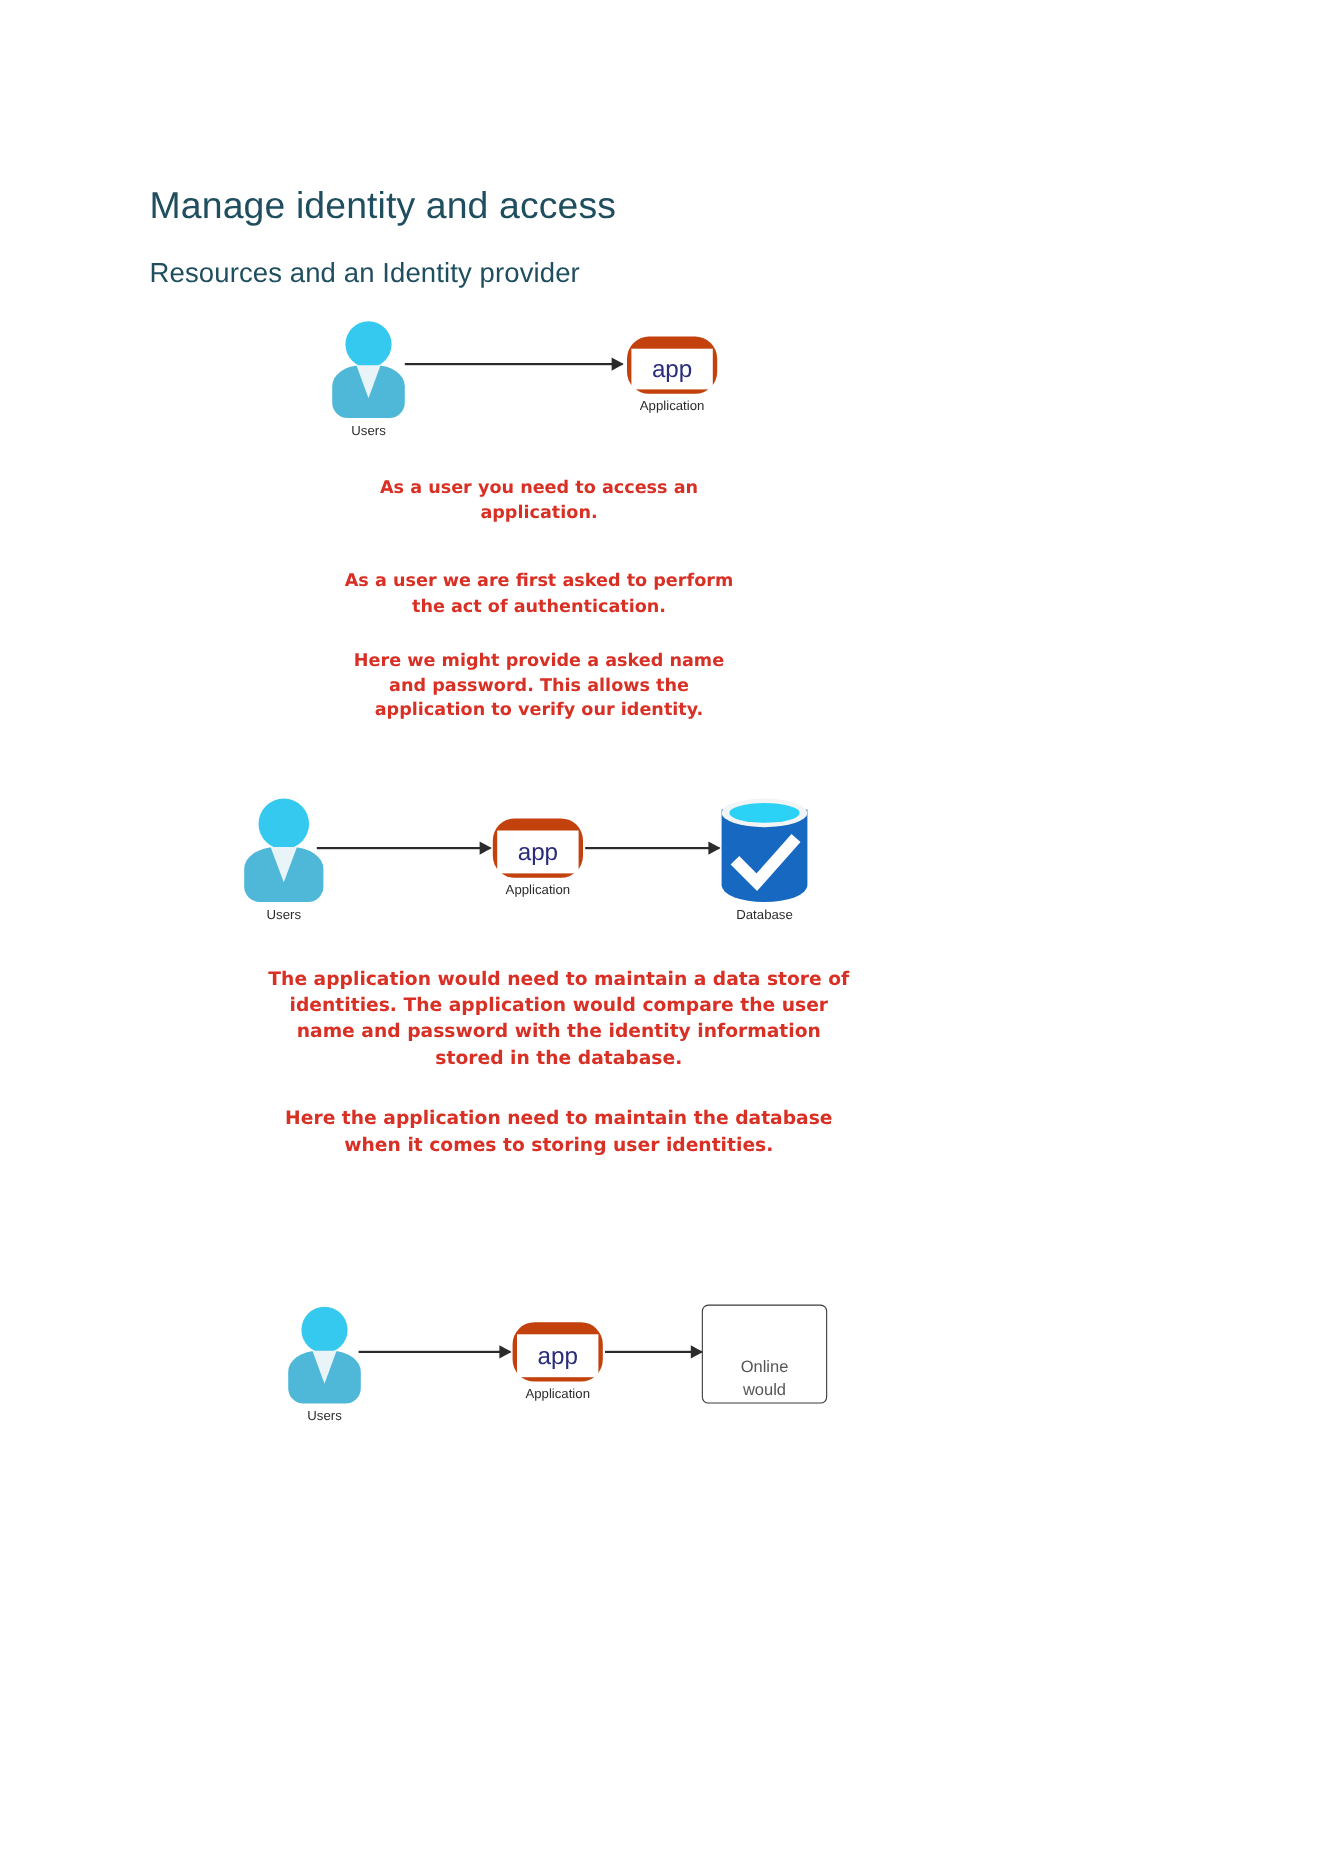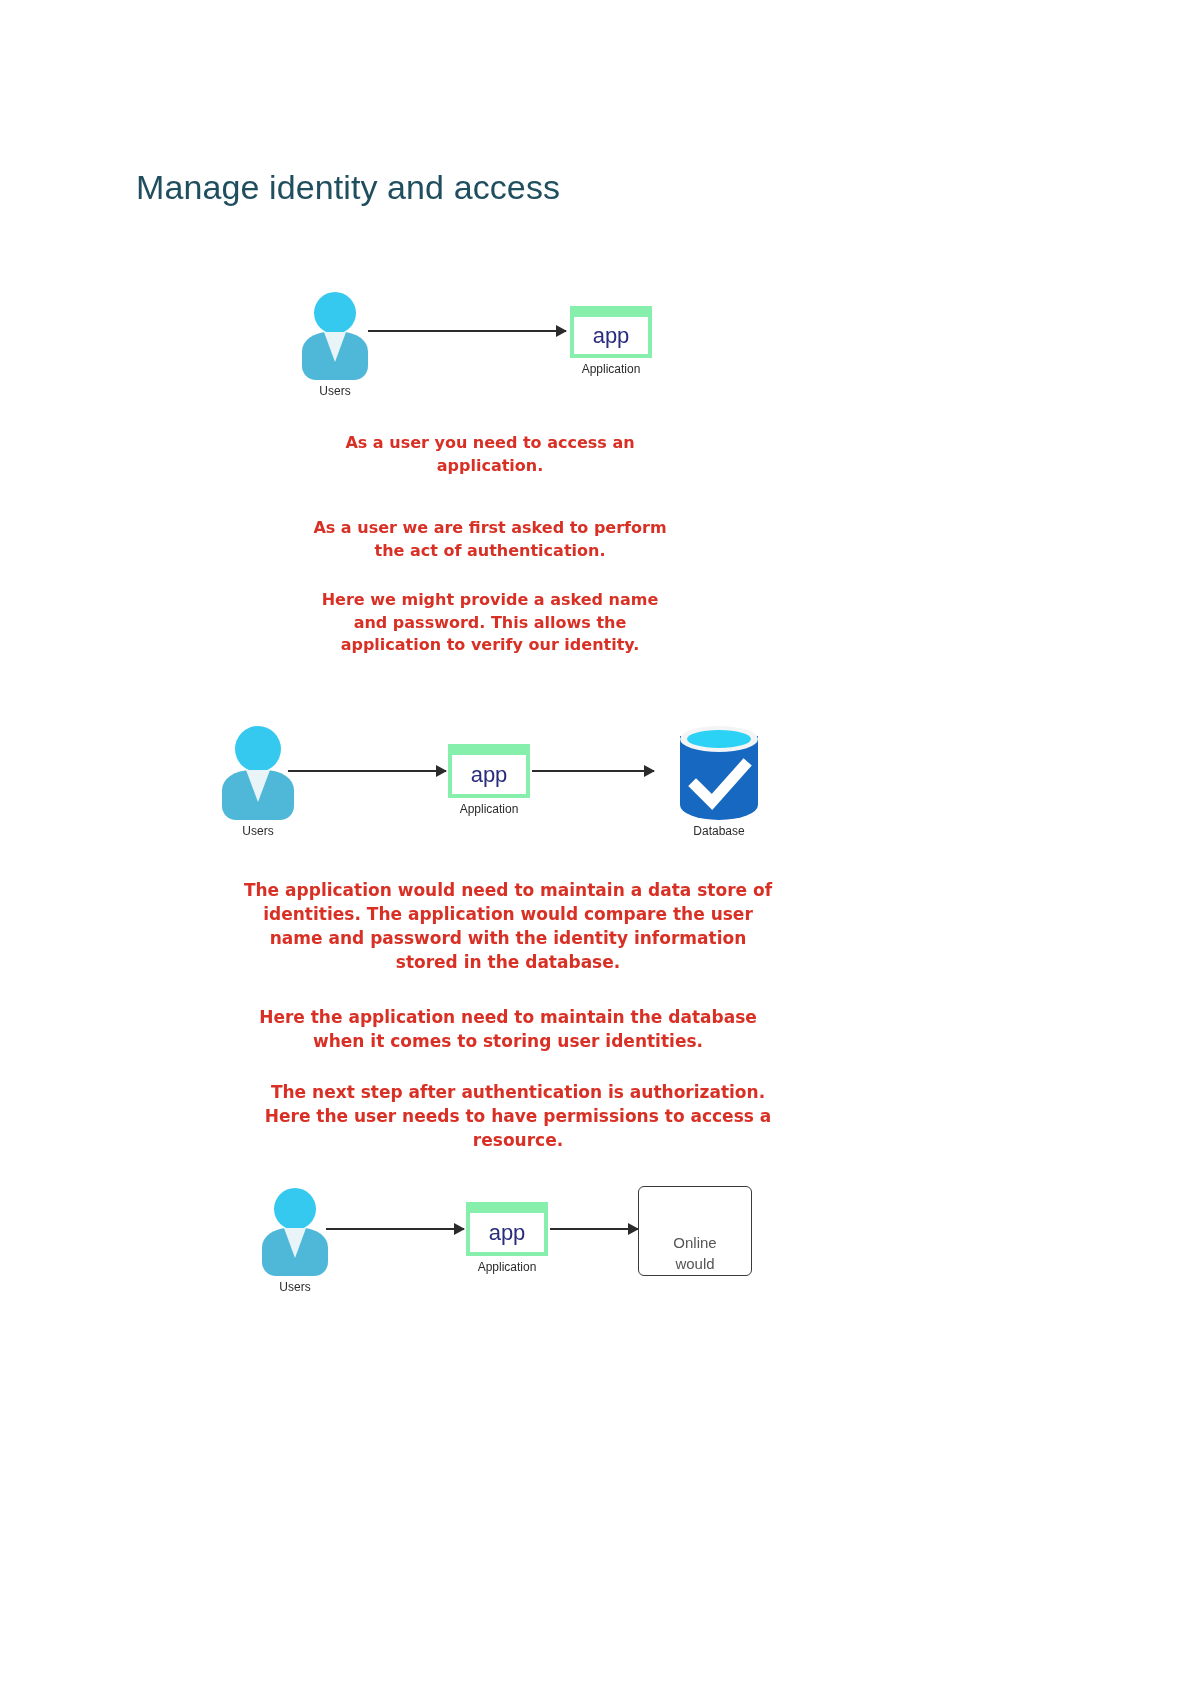--- a/index.html
+++ b/index.html
@@ -98,22 +98,23 @@
     text-align: center;
     font-size: 12px;
     color: #2b2b2b;
     font-family: "Liberation Sans", sans-serif;
     white-space: nowrap;
   }
 
   
   .app-box {
     position: absolute;
-    background: #86efac;
+    background: #c2410c;
     box-sizing: border-box;
+    border-radius: 20px;
   }
   .app-box-inner {
     position: absolute;
     left: 4px;
     right: 4px;
     bottom: 4px;
     top: 11px;
     background: #ffffff;
     display: flex;
     align-items: center;
@@ -189,20 +190,21 @@
     border-width: 6px 0 6px 11px;
     border-color: transparent transparent transparent #2b2b2b;
   }
 </style>
 </head>
 <body>
 
 <div class="page">
 
   <div class="doc-title">Manage identity and access</div>
+  <div class="doc-subtitle">Resources and an Identity provider</div>
 
   <div class="diagram" style="left:0px; top:292px; width:1200px; height:110px;">
 
     <div class="node user-icon" style="left:302px; top:0px; width:66px; height:88px;">
       <div class="user-head" style="width:42px; height:42px;"></div>
       <div class="user-body" style="top:40px; width:66px; height:48px;"></div>
       <div class="user-collar" style="top:40px; border-width:30px 11px 0 11px;"></div>
       <div class="node-label" style="top:92px;">Users</div>
     </div>
 
@@ -239,37 +241,36 @@
       <div class="app-box" style="left:0; top:0; width:82px; height:54px;">
         <div class="app-box-inner">
           <span class="app-box-text" style="font-size:22px;">app</span>
         </div>
       </div>
       <div class="node-label" style="top:58px;">Application</div>
     </div>
 
     <div class="arrow" style="left:532px; top:44px; width:122px;"></div>
 
-    <div class="node db" style="left:680px; top:0px; width:78px; height:96px;">
+    <div class="node db" style="left:656px; top:0px; width:78px; height:96px;">
       <div class="db-body" style="top:10px; width:78px; height:84px;"></div>
       <div class="db-top" style="width:78px; height:26px;">
         <div class="db-top-inner" style="left:7px; top:4px; width:64px; height:18px;"></div>
       </div>
       <svg class="db-check" width="78" height="96" viewBox="0 0 78 96">
         <path d="M16 60 L32 76 L64 40" stroke="#ffffff" stroke-width="11" fill="none" stroke-linecap="square" stroke-linejoin="miter"></path>
       </svg>
       <div class="node-label" style="top:98px;">Database</div>
     </div>
   </div>
 
   <div class="note" style="left:258px; top:1005px; width:500px; font-size:17px;">Here the application need to maintain the database when it comes to storing user identities.</div>
 
   <div class="note" style="left:238px; top:878px; width:540px; font-size:17px;">The application would need to maintain a data store of identities. The application would compare the user name and password with the identity information stored in the database.</div>
 
-  <div class="note" style="left:258px; top:1080px; width:520px; font-size:17px;">The next step after authentication is authorization. Here the user needs to have permissions to access a resource.</div>
 
   <div class="diagram" style="left:0px; top:1188px; width:1200px; height:110px;">
 
     <div class="node user-icon" style="left:262px; top:0px; width:66px; height:88px;">
       <div class="user-head" style="width:42px; height:42px;"></div>
       <div class="user-body" style="top:40px; width:66px; height:48px;"></div>
       <div class="user-collar" style="top:40px; border-width:30px 11px 0 11px;"></div>
       <div class="node-label" style="top:92px;">Users</div>
     </div>
 

